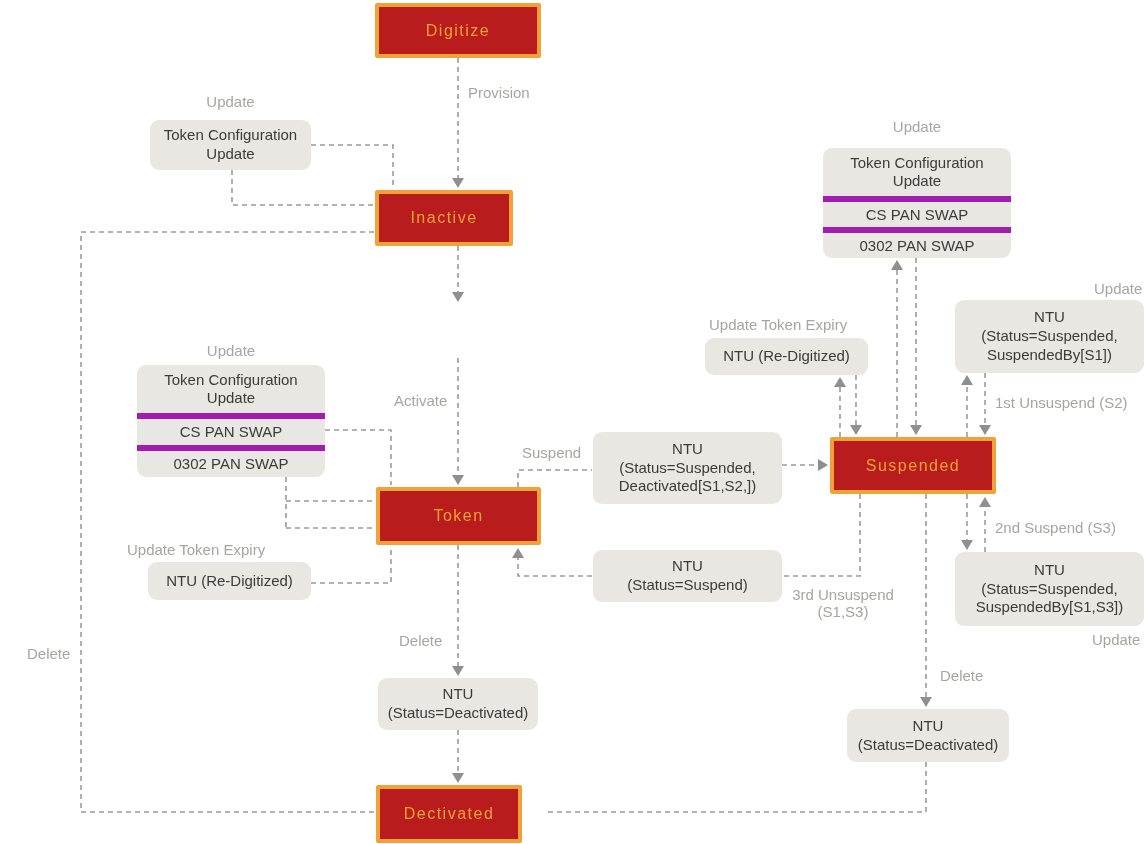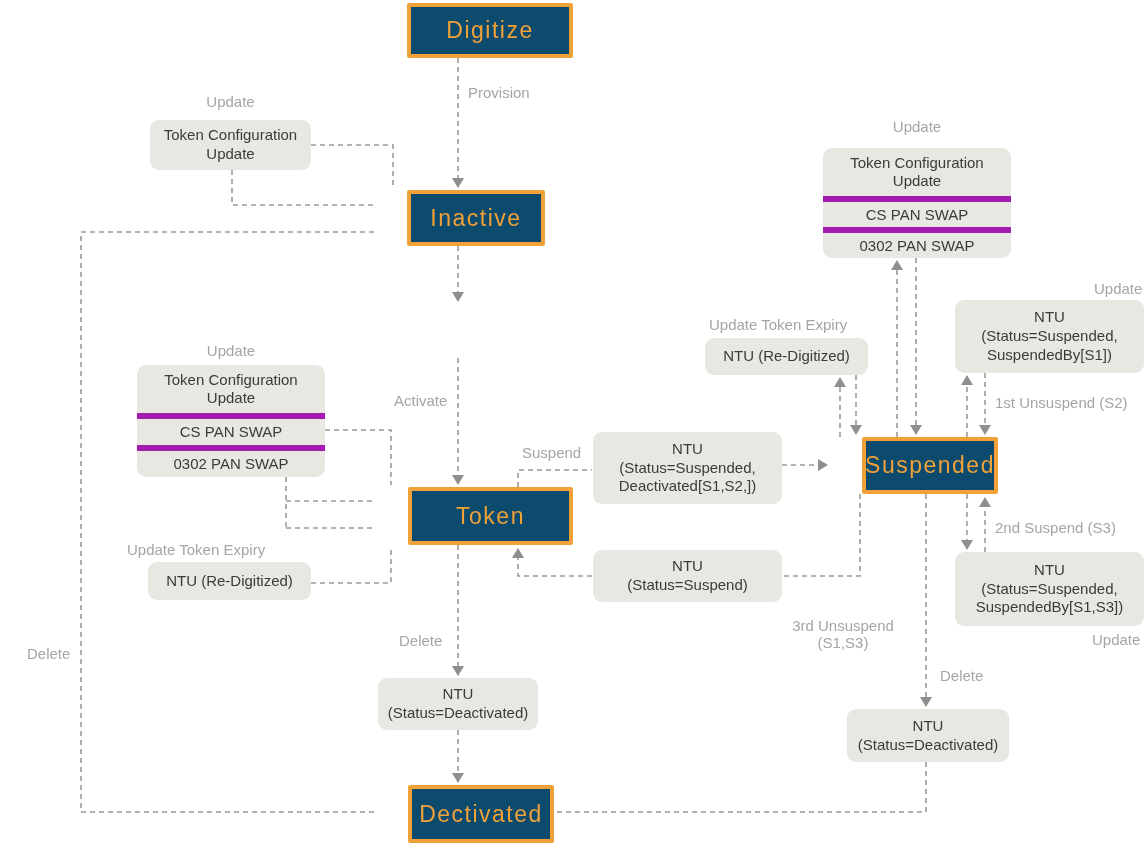--- a/index.html
+++ b/index.html
@@ -1,21 +1,21 @@
 <!DOCTYPE html>
 <html><head>
 <meta charset="utf-8">
 <style>
   html,body{margin:0;padding:0;background:#ffffff;}
   #canvas{position:relative;width:1144px;height:844px;background:#ffffff;
     font-family:"Liberation Sans", sans-serif;overflow:hidden;}
   #wires{position:absolute;left:0;top:0;width:1144px;height:844px;}
-  .state{position:absolute;border:4px solid #F0A137;background:#0c4a6e;border-radius:2px;
+  .state{position:absolute;border:4px solid #F0A137;background:#b91c1c;border-radius:2px;
     display:flex;align-items:center;justify-content:center;color:#F0A137;
-    font-size:23px;letter-spacing:1.5px;box-sizing:border-box;z-index:3;margin-left:32px;}
+    font-size:16px;letter-spacing:1.5px;box-sizing:border-box;z-index:3;}
   .gbox{position:absolute;background:#E9E7E1;border-radius:9px;display:flex;flex-direction:column;
     align-items:center;justify-content:center;color:#3B3B39;font-size:15px;line-height:1.25;
     text-align:center;box-sizing:border-box;z-index:2;}
   .gbox span{display:block;}
   .stack{position:absolute;background:#E9E7E1;border-radius:9px;color:#3B3B39;font-size:15px;
     text-align:center;box-sizing:border-box;z-index:2;overflow:hidden;}
   .stack .row{display:flex;align-items:center;justify-content:center;line-height:1.2;box-sizing:border-box;}
   .stack .row + .row{border-top:6px solid #a21caf;}
   .elabel{position:absolute;color:#A5A5A1;font-size:15px;white-space:nowrap;z-index:2;line-height:1.15;}
   .elabel.center{text-align:center;}
@@ -77,21 +77,21 @@
 
   <div class="state" style="left:375px;top:3px;width:166px;height:55px;">
     <span>Digitize</span>
   </div>
   <div class="state" style="left:375px;top:190px;width:138px;height:56px;">
     <span>Inactive</span>
   </div>
   <div class="state" style="left:376px;top:487px;width:165px;height:58px;">
     <span>Token</span>
   </div>
-  <div class="state" style="left:830px;top:437px;width:136px;height:57px;">
+  <div class="state" style="left:830px;top:437px;width:166px;height:57px;">
     <span>Suspended</span>
   </div>
   <div class="state" style="left:376px;top:785px;width:146px;height:58px;">
     <span>Dectivated</span>
   </div>
 
 
   <div class="gbox" style="left:150px;top:120px;width:161px;height:50px;">
     <span>Token Configuration</span>
     <span>Update</span>
@@ -171,19 +171,19 @@
   <div class="elabel" style="left:127px;top:541px;"><span>Update Token Expiry</span></div>
   <div class="elabel" style="left:522px;top:444px;"><span>Suspend</span></div>
   <div class="elabel" style="left:399px;top:632px;"><span>Delete</span></div>
   <div class="elabel" style="left:27px;top:645px;"><span>Delete</span></div>
   <div class="elabel center" style="left:823px;top:118px;width:188px;"><span>Update</span></div>
   <div class="elabel" style="left:709px;top:316px;"><span>Update Token Expiry</span></div>
   <div class="elabel" style="left:1094px;top:280px;"><span>Update</span></div>
   <div class="elabel" style="left:995px;top:394px;"><span>1st Unsuspend (S2)</span></div>
   <div class="elabel" style="left:995px;top:519px;"><span>2nd Suspend (S3)</span></div>
   <div class="elabel" style="left:1092px;top:631px;"><span>Update</span></div>
-  <div class="elabel center" style="left:783px;top:617px;width:120px;">
+  <div class="elabel center" style="left:783px;top:586px;width:120px;">
     <span style="display:block;">3rd Unsuspend</span>
     <span style="display:block;">(S1,S3)</span>
   </div>
   <div class="elabel" style="left:940px;top:667px;"><span>Delete</span></div>
 
 </div>
 
 </body></html>

